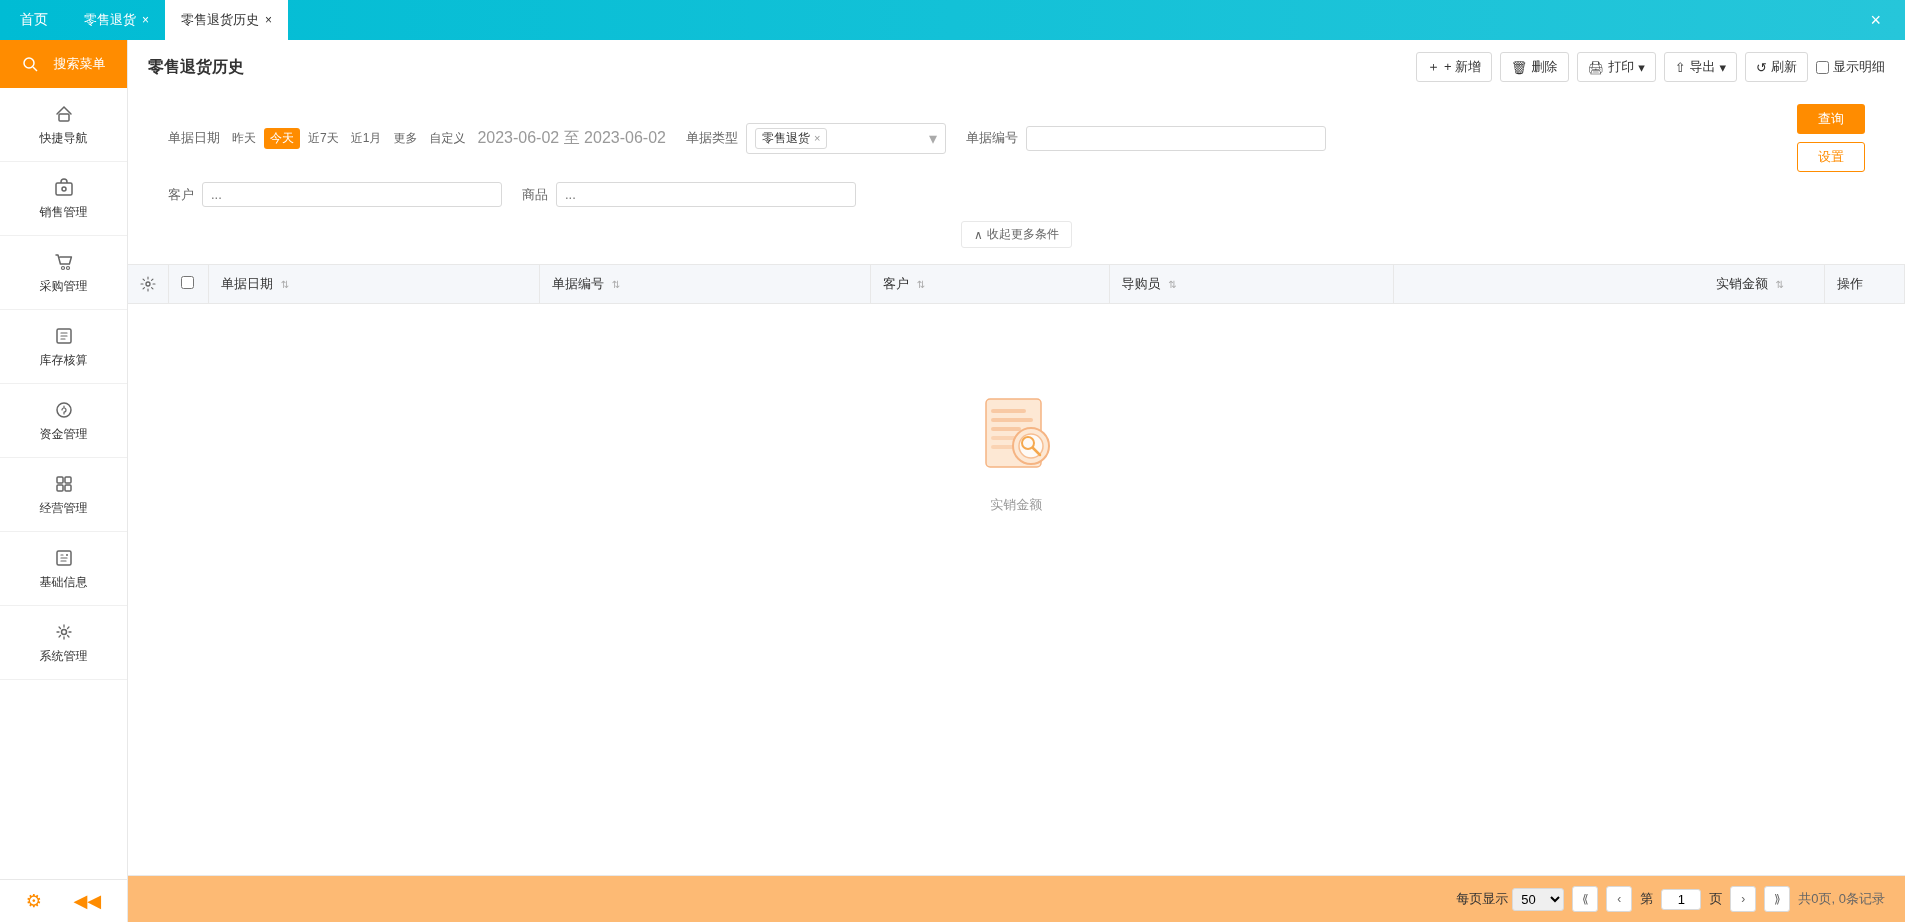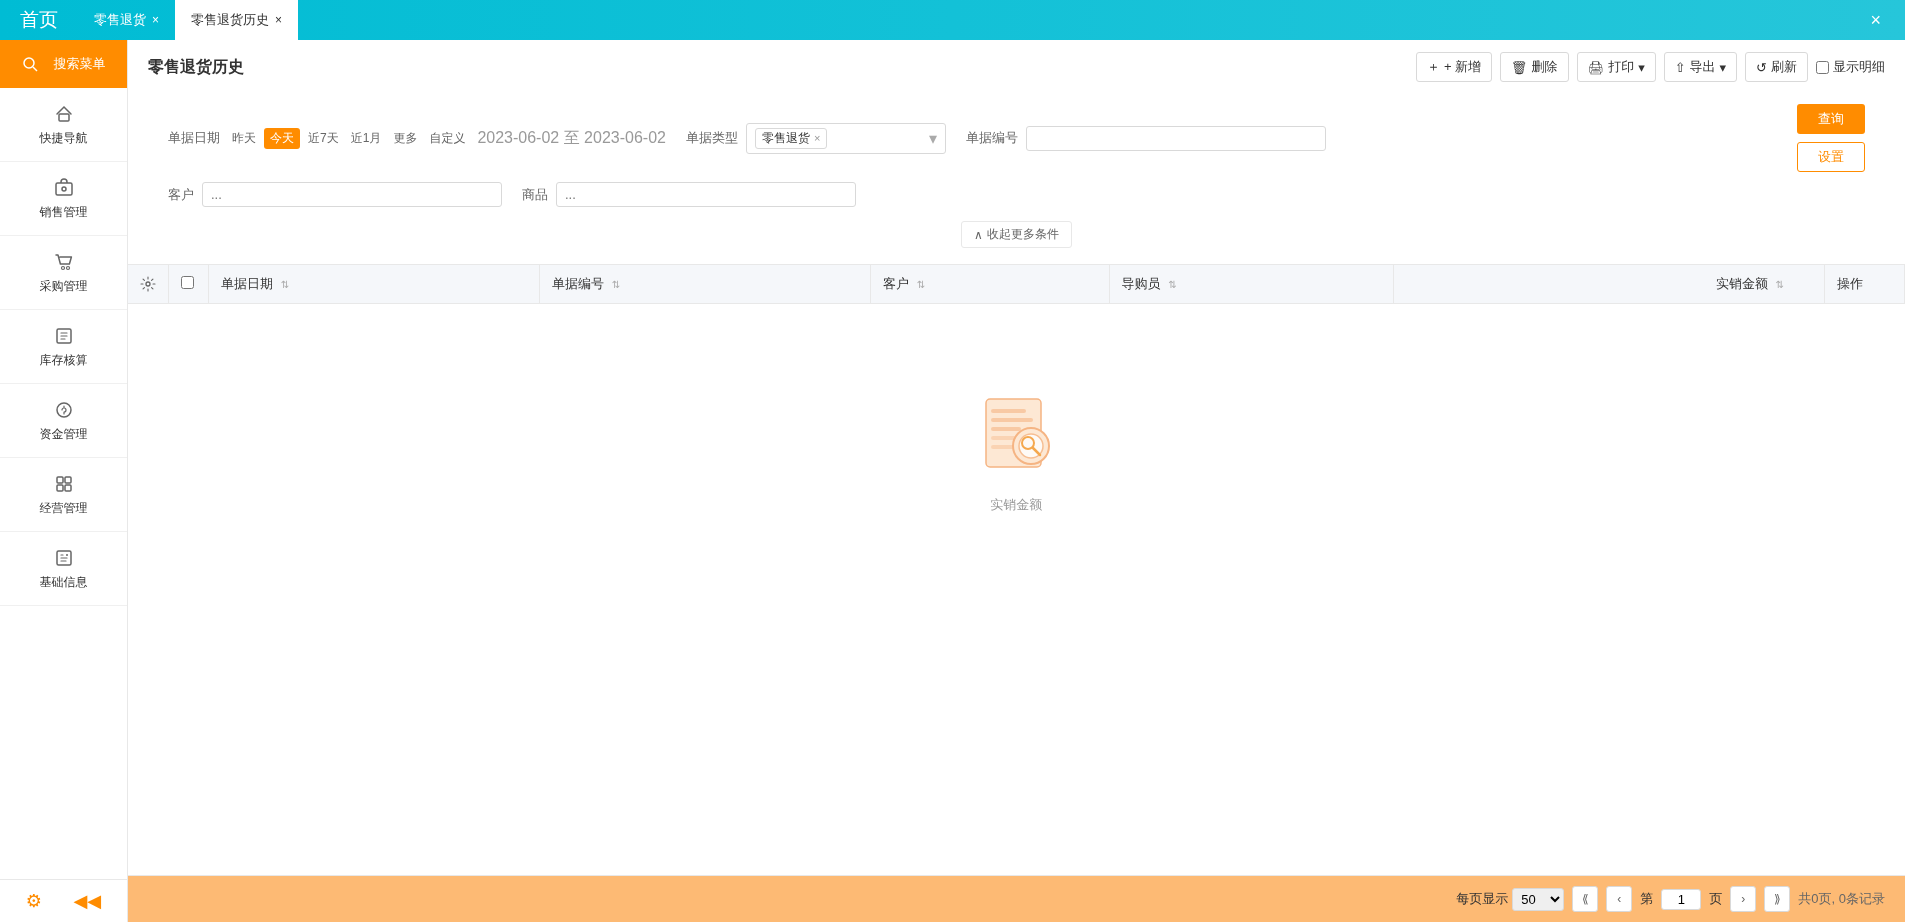--- a/index.html
+++ b/index.html
@@ -35,21 +35,21 @@
       color: #333;
     }
     .tab-item .close-btn {
       margin-left: 6px;
       font-size: 12px;
       color: inherit;
       cursor: pointer;
     }
     .tab-home {
       padding: 0 20px;
-      font-size: 19px;
+      font-size: 14px;
       color: #fff;
       cursor: pointer;
       display: flex;
       align-items: center;
     }
     .top-bar-right {
       margin-left: auto;
       display: flex;
       align-items: center;
       padding-right: 16px;
@@ -525,20 +525,29 @@
         <div class="icon-wrap">
           <svg width="20" height="20" viewBox="0 0 20 20" fill="none">
             <rect x="3" y="3" width="14" height="14" rx="1.5" stroke="#666" stroke-width="1.5"></rect>
             <path d="M7 7h2M7 10h6M7 13h5" stroke="#666" stroke-width="1.2" stroke-linecap="round"></path>
             <circle cx="13" cy="7" r="1" fill="#666"></circle>
           </svg>
         </div>
         <span class="label">基础信息</span>
       </div>
 
+      <div class="sidebar-item">
+        <div class="icon-wrap">
+          <svg width="20" height="20" viewBox="0 0 20 20" fill="none">
+            <circle cx="10" cy="10" r="2.5" stroke="#666" stroke-width="1.5"></circle>
+            <path d="M10 3v2M10 15v2M3 10h2M15 10h2M5.05 5.05l1.41 1.41M13.54 13.54l1.41 1.41M5.05 14.95l1.41-1.41M13.54 6.46l1.41-1.41" stroke="#666" stroke-width="1.3" stroke-linecap="round"></path>
+          </svg>
+        </div>
+        <span class="label">系统管理</span>
+      </div>
 
     </div>
     <div class="sidebar-bottom">
       <span class="icon-btn">⚙</span>
       <span class="icon-btn">◀◀</span>
     </div>
   </div>
 
   <div class="content-area">
 

